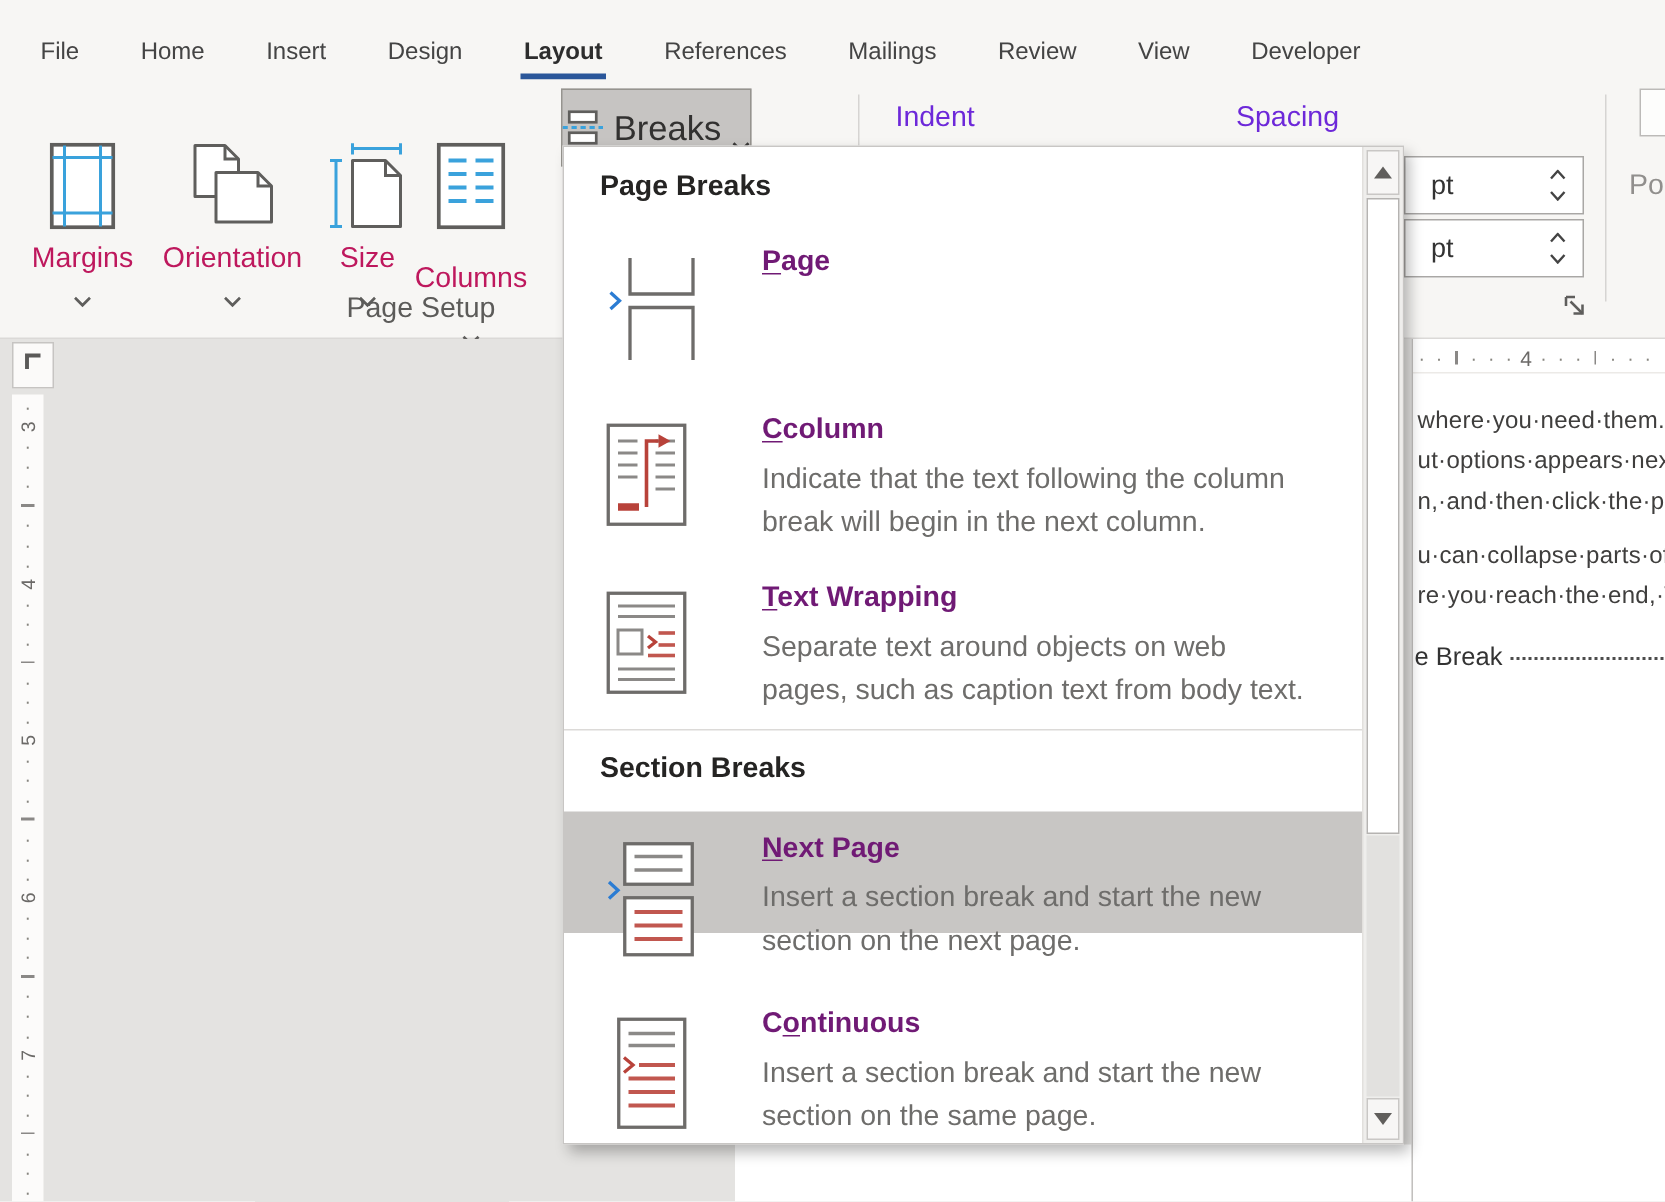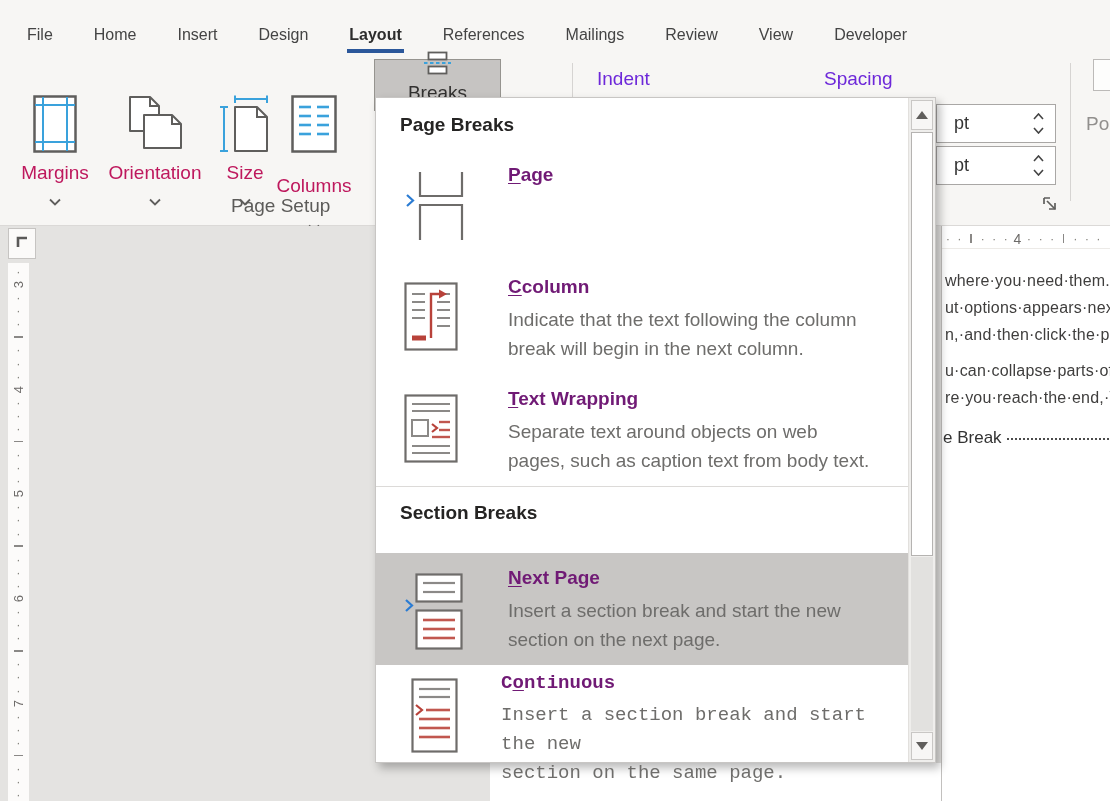--- a/index.html
+++ b/index.html
@@ -19,21 +19,21 @@
   .ribbon { position:absolute; top:53px; left:0; width:100%; height:173px;
             background:#f7f6f4; border-bottom:1px solid #dbd9d7; }
   .bigbtn { position:absolute; top:6px; display:flex; flex-direction:column; align-items:center;
             font-size:19px; color:#be185d; cursor:default;margin-top:36px; }
   .bigbtn .ic { height:64px; display:flex; align-items:flex-start; }
   .bigbtn .lbl { margin-top:3px; line-height:21px; }
   .bigbtn .chv { margin-top:6px; height:8px; }
   .breaksbtn { position:absolute; left:374px; top:6px; width:127px; height:52px;
                background:#c6c4c2; border:1px solid #96948f;
                display:flex; align-items:center; justify-content:center; gap:7px;
-               font-size:19px; color:#323130;flex-direction:column; }
+               font-size:23px; color:#323130; }
   .vdiv { position:absolute; top:10px; width:1px; height:138px; background:#d6d4d2; }
   .smalllbl { position:absolute; font-size:19px; color:#6d28d9; }
   .grplbl { position:absolute; top:142px; font-size:19px; color:#5c5b59; }
   .spin { position:absolute; left:936px; width:120px; height:39px; background:#fff;
           border:1px solid #a9a7a5; display:flex; align-items:center; font-size:18px; color:#333; }
   .spin .val { padding-left:17px; }
   .spin .arrs { margin-left:auto; padding-right:11px; display:flex; flex-direction:column; gap:7px; }
   .launcher { position:absolute; left:1040px; top:141px; width:20px; height:20px; cursor:default; }
   .pobtn { position:absolute; left:1086px; top:6px; width:40px; display:flex;
            flex-direction:column; align-items:flex-start; color:#918f8d; font-size:19px; }
@@ -406,21 +406,21 @@
           <div>Separate text around objects on web</div>
           <div>pages, such as caption text from body text.</div>
         </div>
       </div>
     </div>
 
     <div class="msep" style="top:388px;"></div>
 
     <div class="mhead" style="top:404px;">Section Breaks</div>
 
-    <div class="mi hl" style="top:455px; height:112px;">
+    <div class="mi hl" style="top:443px; height:81px;">
       <div class="mi-ico">
         <svg width="60" height="78" viewBox="0 0 60 78">
           <rect x="12.5" y="1.5" width="45" height="27" fill="#fff" stroke="#6e6c6a" stroke-width="2.2"></rect>
           <line x1="19" y1="10" x2="51" y2="10" stroke="#8b8987" stroke-width="2.2"></line>
           <line x1="19" y1="19" x2="51" y2="19" stroke="#8b8987" stroke-width="2.2"></line>
           <rect x="12.5" y="37.5" width="45" height="38" fill="#fff" stroke="#6e6c6a" stroke-width="2.2"></rect>
           <line x1="19" y1="47" x2="51" y2="47" stroke="#c1574f" stroke-width="2.6"></line>
           <line x1="19" y1="56" x2="51" y2="56" stroke="#c1574f" stroke-width="2.6"></line>
           <line x1="19" y1="65" x2="51" y2="65" stroke="#c1574f" stroke-width="2.6"></line>
           <path d="M2,27 l6,5.5 l-6,5.5" fill="none" stroke="#2b7cd3" stroke-width="2.2"></path>
@@ -428,21 +428,21 @@
         </div>
       <div class="mi-text">
         <div class="mi-title"><span></span><span class="accel">N</span><span>ext Page</span></div>
         <div class="mi-desc">
           <div>Insert a section break and start the new</div>
           <div>section on the next page.</div>
         </div>
       </div>
     </div>
 
-    <div class="mi" style="top:560px; height:106px;font-family:Liberation Mono, monospace;">
+    <div class="mi" style="top:560px; height:106px;">
       <div class="mi-ico">
         <svg width="54" height="76" viewBox="0 0 54 76">
           <rect x="8.5" y="1.5" width="44" height="72" fill="#fff" stroke="#6e6c6a" stroke-width="2.2"></rect>
           <line x1="15" y1="11" x2="46" y2="11" stroke="#8b8987" stroke-width="2.2"></line>
           <line x1="15" y1="19" x2="46" y2="19" stroke="#8b8987" stroke-width="2.2"></line>
           <path d="M12,27 l6,5 l-6,5" fill="none" stroke="#b8423a" stroke-width="2.2"></path>
           <line x1="22" y1="32" x2="46" y2="32" stroke="#c1574f" stroke-width="2.6"></line>
           <line x1="15" y1="41" x2="46" y2="41" stroke="#c1574f" stroke-width="2.6"></line>
           <line x1="15" y1="50" x2="46" y2="50" stroke="#c1574f" stroke-width="2.6"></line>
           <line x1="15" y1="59" x2="46" y2="59" stroke="#c1574f" stroke-width="2.6"></line>

